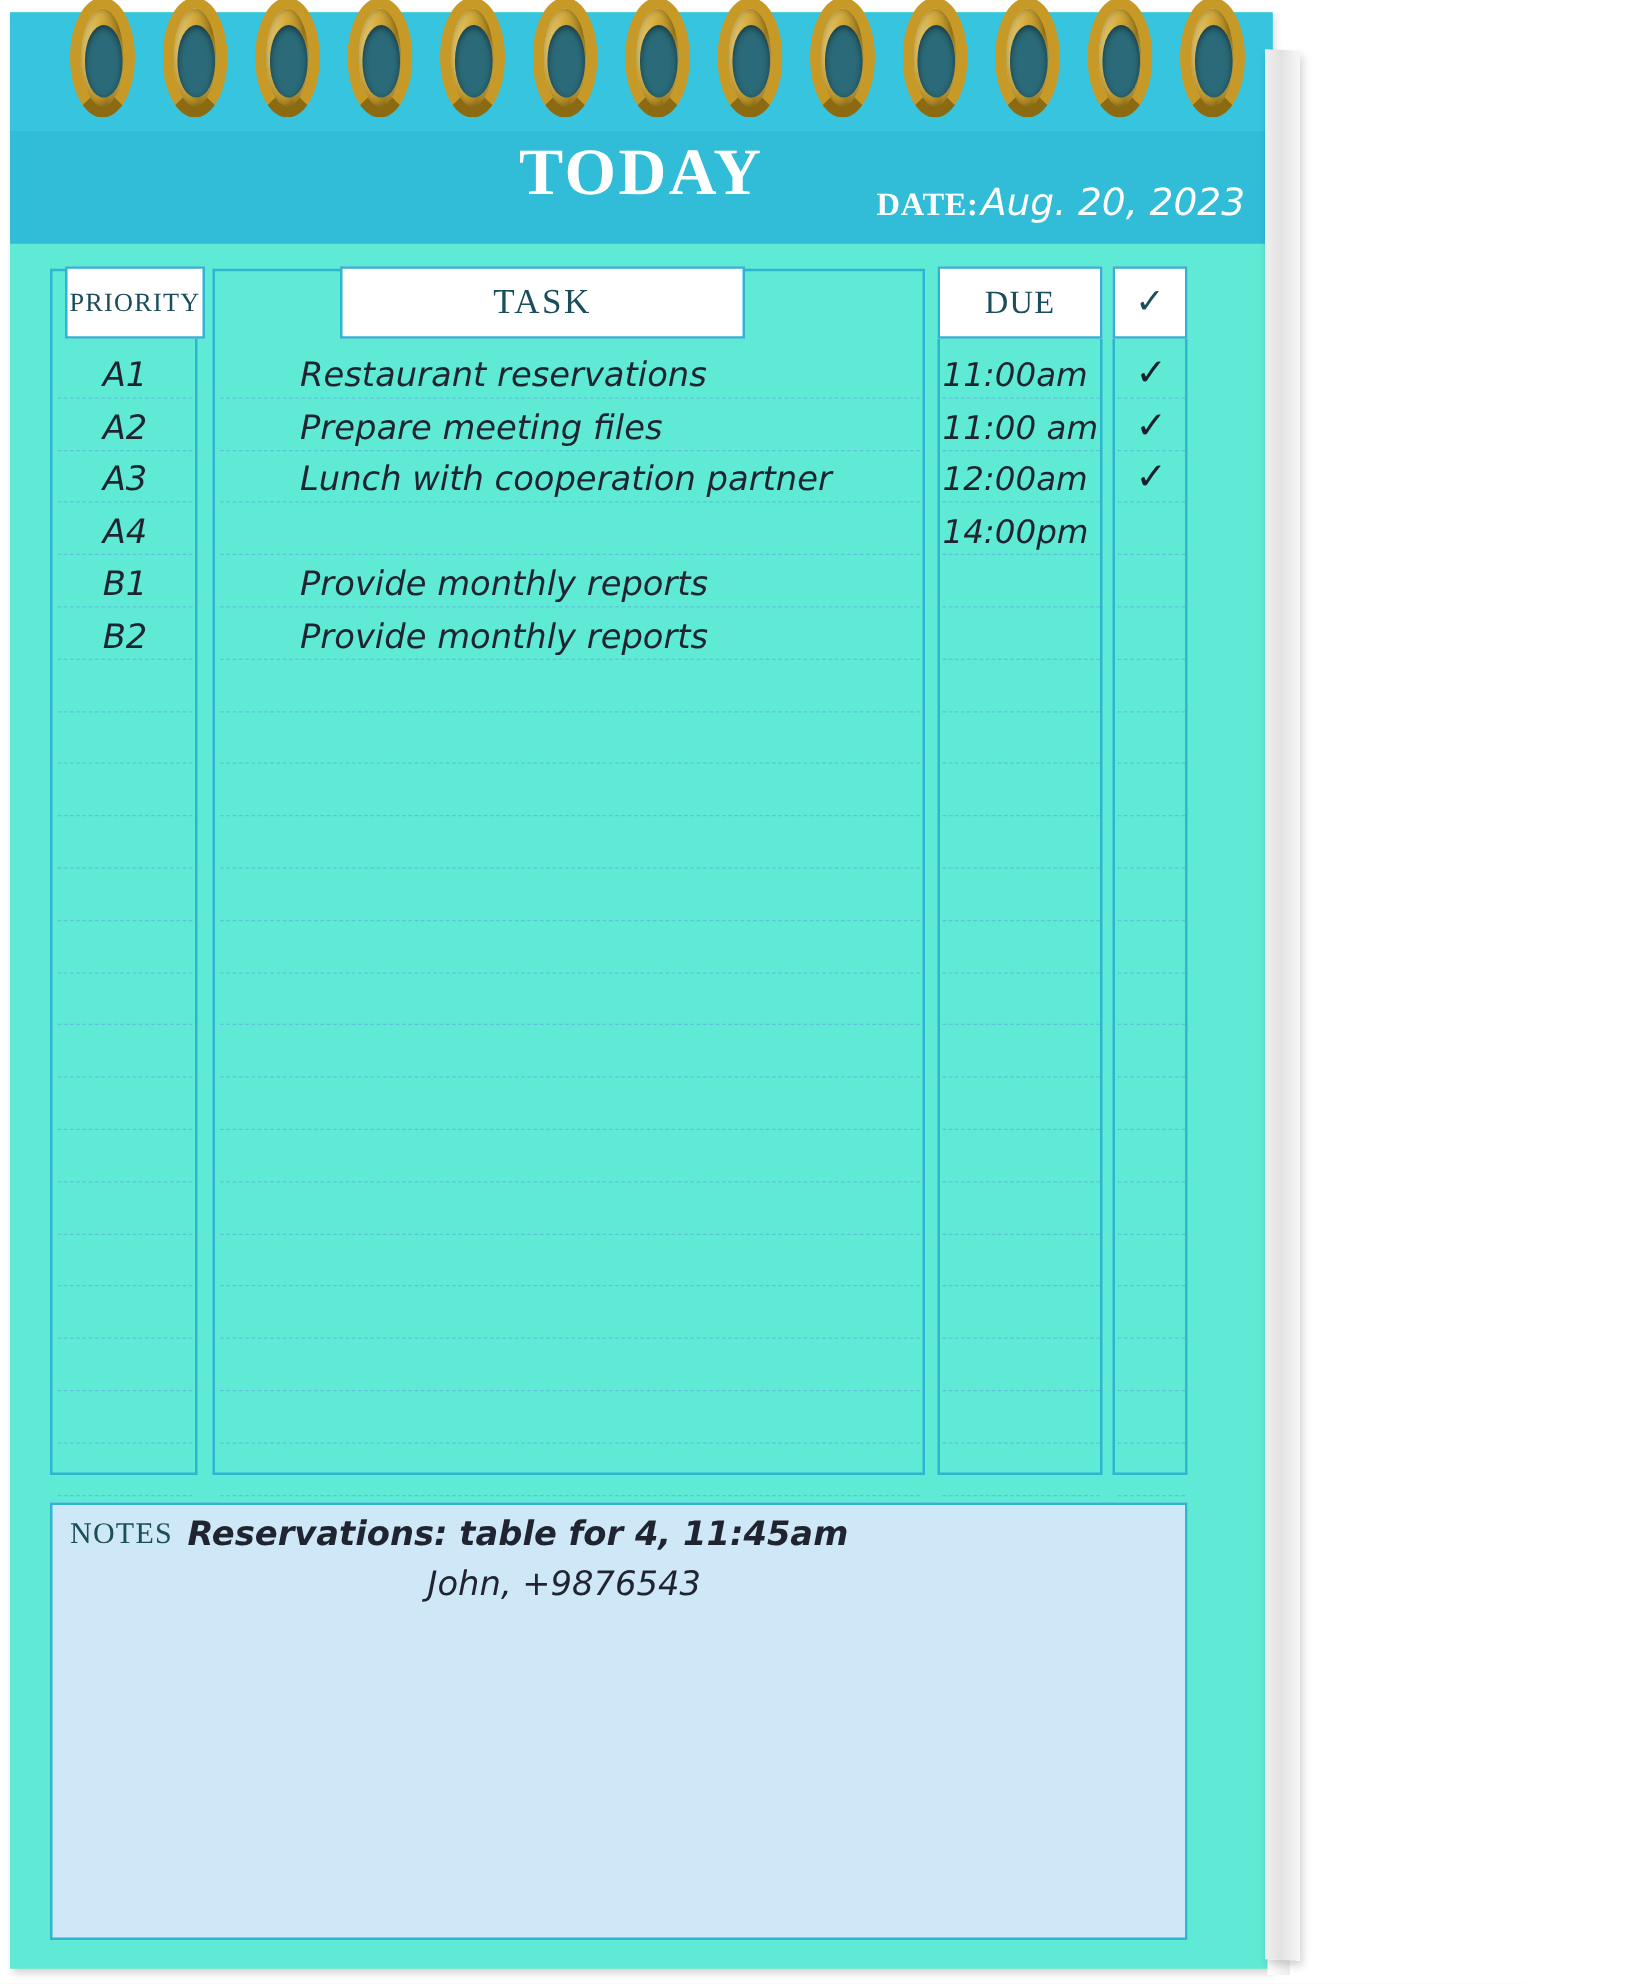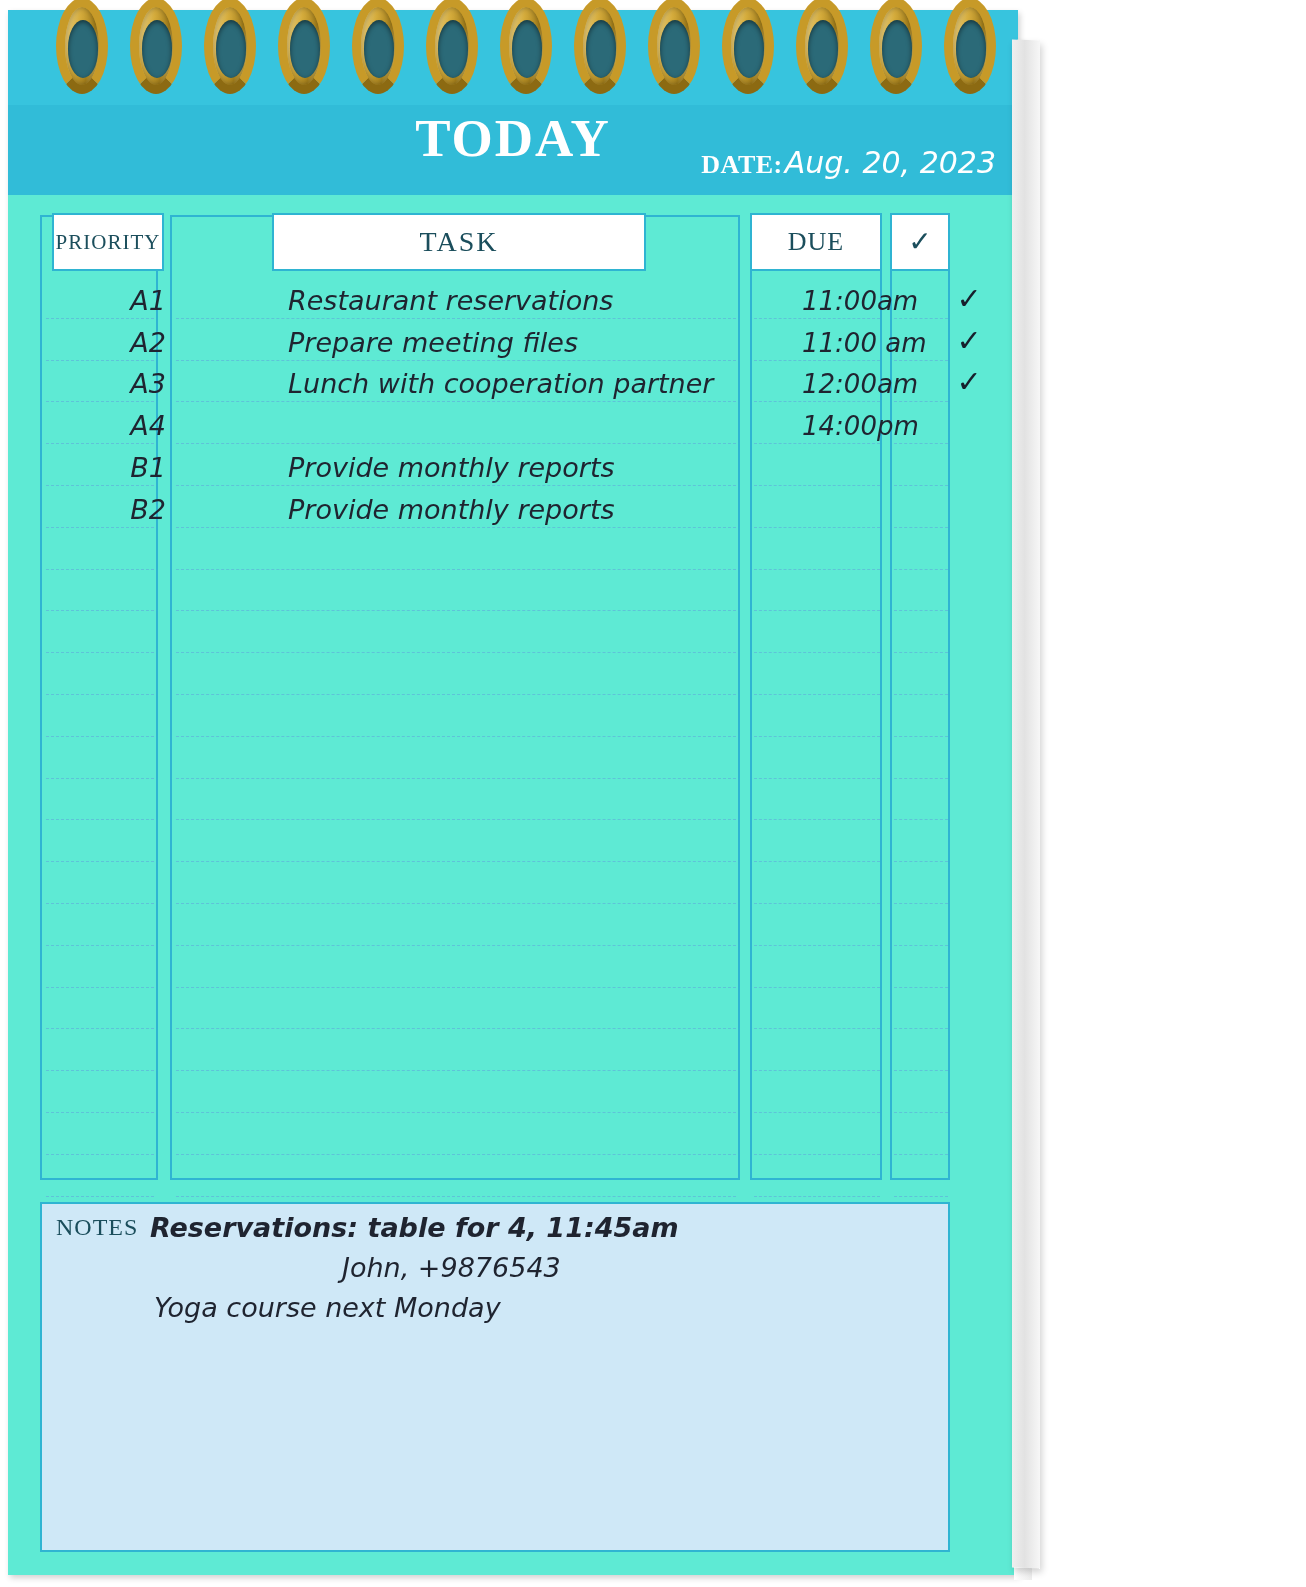--- a/index.html
+++ b/index.html
@@ -151,21 +151,21 @@
     border: 2px solid #2fb4d2;
     background: #ffffff;
     box-sizing: border-box;
     height: 58px;
     line-height: 54px;
     text-align: center;
     color: #1b4e5c;
     font-family: "Liberation Serif", serif;
   }
   #hdr-priority { left: 12px;  width: 112px; font-size: 21px; letter-spacing: 1px; }
-  #hdr-task     { left: 232px; width: 374px; font-size: 28px; letter-spacing: 2px; }
+  #hdr-task     { left: 232px; width: 324px; font-size: 28px; letter-spacing: 2px; }
   #hdr-due      { left: 710px; width: 132px; font-size: 26px; letter-spacing: 1px; }
   #hdr-check    { left: 850px; width: 60px;  font-size: 28px; }
 
   
   .rules {
     position: absolute;
     left: 0; top: 62px;
     width: 910px;
     height: 900px;
   }
@@ -182,21 +182,20 @@
   .seg-priority { left: 6px;   width: 108px; }
   .seg-task     { left: 136px; width: 560px; }
   .seg-due      { left: 714px; width: 126px; }
   .seg-check    { left: 854px; width: 54px; }
 
   
   #rows {
     position: absolute;
     left: 0; top: 62px;
     width: 996px;
-    padding-left: 48px;
   }
   .task-row {
     position: relative;
     height: 41.8px;
   }
   .cell {
     position: absolute;
     bottom: 3px;
     font-family: "DejaVu Sans", sans-serif;
     font-style: italic;
@@ -510,18 +509,17 @@
           <div class="cell cell-due"></div>
           <div class="cell cell-check"></div>
         </div>
       </div>
   </div>
 
   <div id="notes-box">
     <div id="notes-label">NOTES</div>
     <div class="note-line" id="note-l1">Reservations: table for 4, 11:45am</div>
     <div class="note-line" id="note-l2">John, +9876543</div>
-    <div class="note-line" id="note-l3">Yoga course next Monday</div>
   </div>
 
 </div>
 
 <div id="page-stack"></div>
 
 </body></html>

